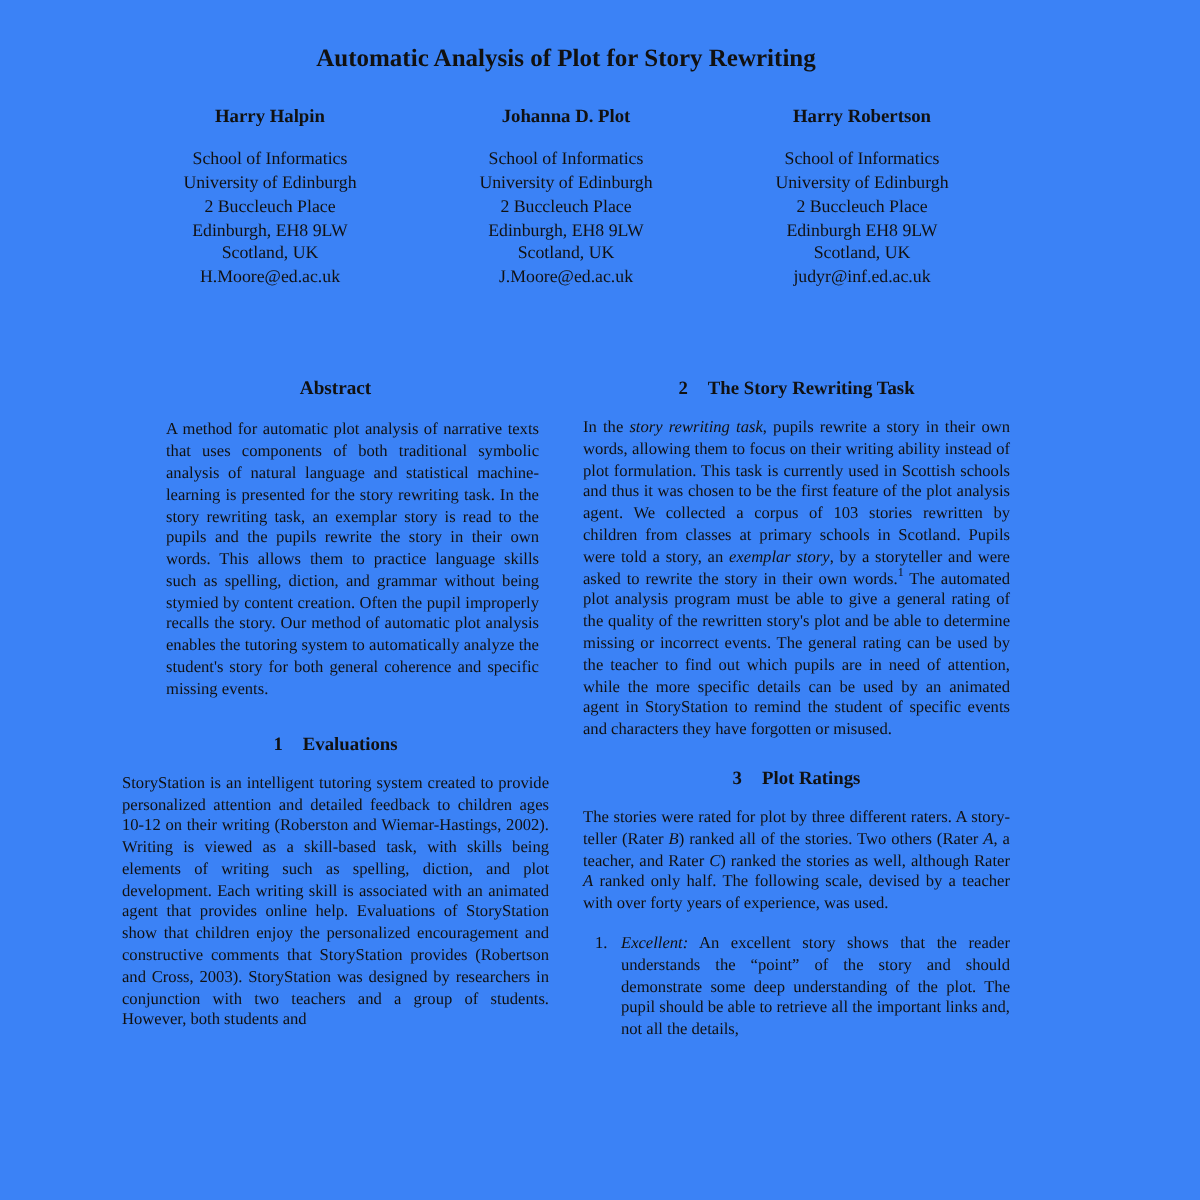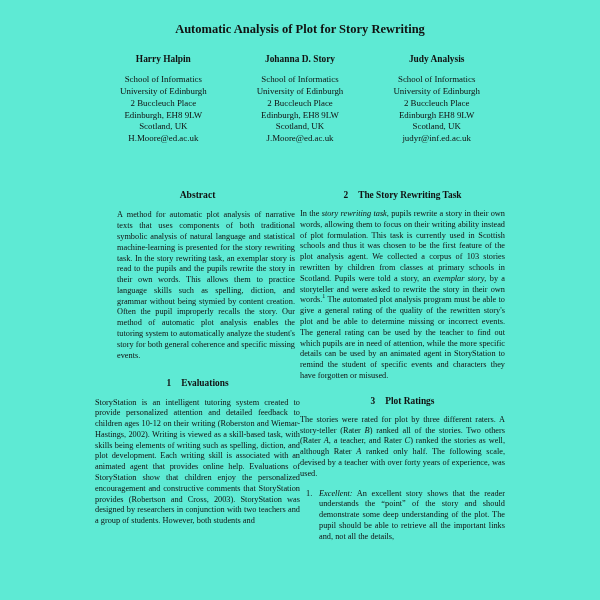--- a/index.html
+++ b/index.html
@@ -1,42 +1,43 @@
 <!DOCTYPE html>
 <html><head>
 <meta charset="utf-8">
 <style>
   html, body { margin: 0; padding: 0; background: #ffffff; }
   .page {
     position: relative;
     width: 600px;
     height: 600px;
     box-sizing: border-box;
-    padding: 16px 95px 0 95px;
-    background: #5eead4;
+    padding: 16px 95px 0 61px;
+    background: #3b82f6;
     color: #111111;
     font-family: "Liberation Serif", serif;
     overflow: hidden;
   }
   .title {
     font-size: 12.5px;
     font-weight: bold;
     text-align: center;
     margin: 6px 0 16px 0;
   }
   .authors {
     display: flex;
     justify-content: space-between;
     text-align: center;
   }
   .author { flex: 1; font-size: 8.9px; line-height: 1.32; }
   .author .name { font-weight: bold; font-size: 9.4px; margin-bottom: 9px; }
   .author .aff-line, .author .email { display: block; }
   .columns {
     display: flex;
+    gap: 17px;
     margin-top: 44px;
   }
   .col { flex: 1; min-width: 0; font-size: 8.3px; line-height: 1.3; text-align: justify; }
   .abstract-h {
     font-size: 9.6px;
     font-weight: bold;
     text-align: center;
     margin: 0 0 9px 0;
   }
   .abstract-p { margin: 0 0 16px 17px; padding: 0 5px; }
@@ -65,30 +66,30 @@
     <div class="author">
       <div class="name">Harry Halpin</div>
       <span class="aff-line">School of Informatics</span>
       <span class="aff-line">University of Edinburgh</span>
       <span class="aff-line">2 Buccleuch Place</span>
       <span class="aff-line">Edinburgh, EH8 9LW</span>
       <span class="aff-line">Scotland, UK</span>
       <span class="email">H.Moore@ed.ac.uk</span>
     </div>
     <div class="author">
-      <div class="name">Johanna D. Story</div>
+      <div class="name">Johanna D. Plot</div>
       <span class="aff-line">School of Informatics</span>
       <span class="aff-line">University of Edinburgh</span>
       <span class="aff-line">2 Buccleuch Place</span>
       <span class="aff-line">Edinburgh, EH8 9LW</span>
       <span class="aff-line">Scotland, UK</span>
       <span class="email">J.Moore@ed.ac.uk</span>
     </div>
     <div class="author">
-      <div class="name">Judy Analysis</div>
+      <div class="name">Harry Robertson</div>
       <span class="aff-line">School of Informatics</span>
       <span class="aff-line">University of Edinburgh</span>
       <span class="aff-line">2 Buccleuch Place</span>
       <span class="aff-line">Edinburgh EH8 9LW</span>
       <span class="aff-line">Scotland, UK</span>
       <span class="email">judyr@inf.ed.ac.uk</span>
     </div>
   </div>
 
   <div class="columns">

